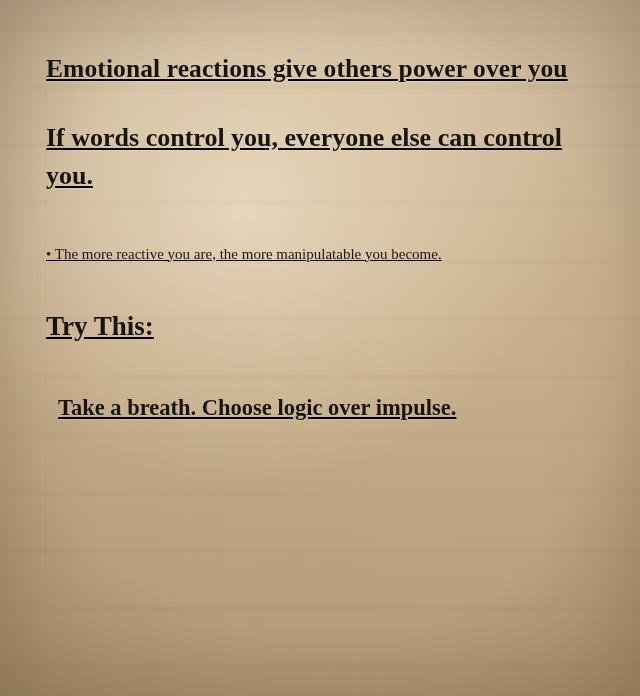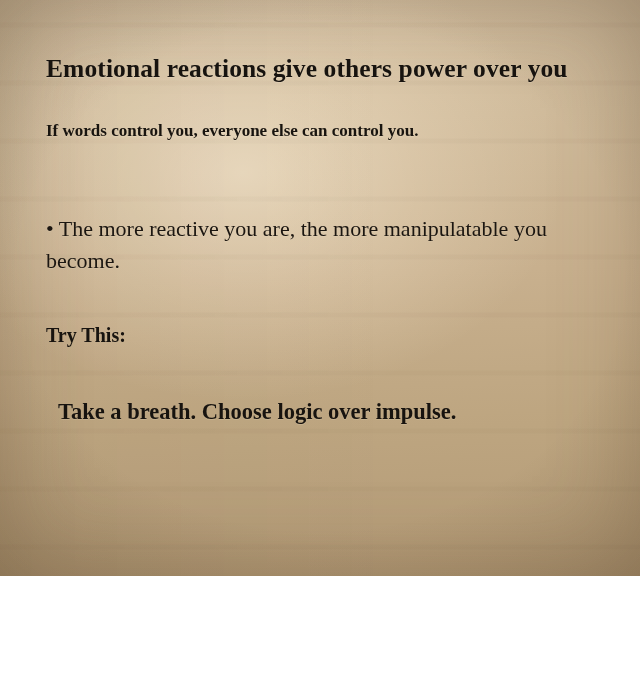--- a/index.html
+++ b/index.html
@@ -9,31 +9,32 @@
   body {
     width: 640px;
     height: 696px;
     overflow: hidden;
     font-family: "Liberation Serif", serif;
   }
 
   #page {
     position: relative;
     width: 640px;
-    height: 576px;
+    height: 696px;
     background-color: #c9b291;
     background-image:
       
       radial-gradient(ellipse 70% 55% at 38% 30%, rgba(255,243,221,0.55) 0%, rgba(255,240,215,0.25) 38%, rgba(255,235,205,0.0) 72%),
       
       linear-gradient(178deg, #d4c0a2 0%, #cfba9a 22%, #c8b08e 48%, #bda580 74%, #b39a76 100%),
       
       repeating-linear-gradient(93deg, rgba(120,96,66,0.045) 0px, rgba(120,96,66,0.045) 1px, rgba(255,255,255,0.0) 2px, rgba(255,255,255,0.0) 5px),
       repeating-linear-gradient(2deg, rgba(90,70,45,0.03) 0px, rgba(90,70,45,0.03) 1px, rgba(255,255,255,0.0) 3px, rgba(255,255,255,0.0) 7px);
     box-shadow: inset 0 0 90px rgba(104,80,52,0.30);
+    text-decoration: underline;
   }
 
   
   #page::before {
     content: "";
     position: absolute;
     inset: 0;
     pointer-events: none;
     background-image:
       linear-gradient(90deg, rgba(108,88,62,0.07) 0%, rgba(108,88,62,0.00) 60%),
@@ -66,43 +67,43 @@
     color: #17130f;
     letter-spacing: 0.1px;
     margin: 0 0 34px 0;
     max-width: 560px;
     text-shadow: 0 1px 0 rgba(255,245,225,0.18);
   }
 
   .lede {
     font-family: "Liberation Serif", serif;
     font-weight: bold;
-    font-size: 17px;
+    font-size: 26px;
     line-height: 1.45;
     color: #18140f;
-    margin: 0 0 69px 0;
+    margin: 0 0 48px 0;
     max-width: 572px;
     text-shadow: 0 1px 0 rgba(255,245,225,0.15);
   }
 
   .bullet {
     font-family: "Liberation Serif", serif;
     font-weight: normal;
-    font-size: 22px;
+    font-size: 15px;
     line-height: 1.48;
     color: #1b1611;
     margin: 0 0 44px 0;
     max-width: 548px;
     text-shadow: 0 1px 0 rgba(255,245,225,0.12);
   }
 
   .cta-label {
     font-family: "Liberation Serif", serif;
     font-weight: bold;
-    font-size: 20px;
+    font-size: 27px;
     line-height: 1.3;
     color: #17130f;
     margin: 16px 0 48px 0;
   }
 
   .cta-body {
     font-family: "Liberation Serif", serif;
     font-weight: bold;
     font-size: 22.5px;
     line-height: 1.4;

